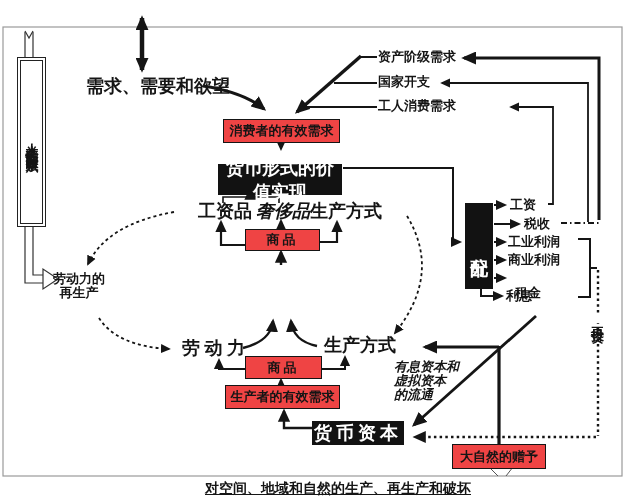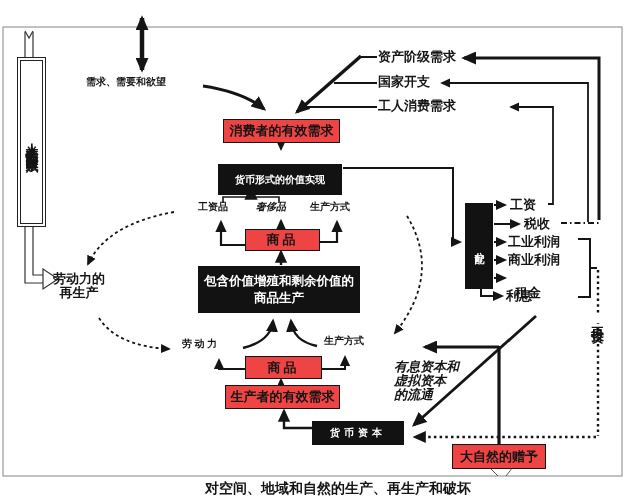--- a/index.html
+++ b/index.html
@@ -1,21 +1,21 @@
 <!DOCTYPE html>
 <html><head>
 <meta charset="utf-8">
 <style>
   html,body{margin:0;padding:0;background:#f4f4f4;}
   #stage{position:relative;width:630px;height:500px;background:#ffffff;overflow:hidden;
          font-family:"Liberation Serif","DejaVu Serif",serif;color:#151515;}
   svg.wires{position:absolute;left:0;top:0;z-index:1;}
   .lbl{position:absolute;z-index:2;white-space:nowrap;font-weight:600;line-height:1.08;}
   .sm{font-size:13px;}
-  .md{font-size:10px;}
+  .md{font-size:18px;}
   .boxw{position:absolute;z-index:2;display:flex;align-items:center;justify-content:center;
         background:#ef4444;border:1.5px solid #151515;font-weight:600;}
   .boxb{position:absolute;z-index:2;display:flex;align-items:center;justify-content:center;
         background:#121212;color:#fff;font-weight:600;text-align:center;}
   .vert{writing-mode:vertical-rl;text-orientation:upright;letter-spacing:2px;}
   .caption{position:absolute;z-index:2;width:340px;text-align:center;font-size:14px;font-weight:700;}
   .center{text-align:center;}
 </style>
 </head>
 <body>
@@ -84,45 +84,41 @@
     <g stroke="#333" fill="none" stroke-width="1.2">
       <path d="M25,57 V32 M33,57 V32"></path>
       <path d="M25,31 L29,38 L33,31"></path>
       <path d="M25,226 V283 H43 M33,226 V275 H43"></path>
       <polygon points="43,269 43,289 58,279" fill="#ffffff"></polygon>
     </g>
 
     <path d="M489,467 L498,476 M513,467 L506,476" stroke="#555" stroke-width="1" fill="none"></path>
   </svg>
 
-  <div class="caption" style="left:168px;top:480px;">对空间、地域和自然的生产、再生产和破坏</div>
+  <div class="caption" style="left:168px;top:480px;text-decoration:underline;">对空间、地域和自然的生产、再生产和破坏</div>
 
   <div style="position:absolute;left:17px;top:57px;width:27px;height:168px;border:1px solid #222;z-index:2;background:#fff;">
     <div class="vert" style="position:absolute;left:2px;top:2px;right:2px;bottom:2px;border:1px solid #222;
          display:flex;align-items:center;justify-content:center;font-size:13px;font-weight:700;">人类本性的自然禀赋</div>
   </div>
 
   <div class="lbl md" style="left:86px;top:77px;">需求、需要和欲望</div>
   <div class="lbl sm" style="left:378px;top:50px;">资产阶级需求</div>
   <div class="lbl sm" style="left:378px;top:75px;">国家开支</div>
   <div class="lbl sm" style="left:378px;top:99px;">工人消费需求</div>
 
   <div class="boxw sm" style="left:223px;top:119px;width:115px;height:22px;">消费者的有效需求</div>
   <div class="boxb md" style="left:218px;top:164px;width:124px;height:31px;">货币形式的价值实现</div>
 
   <div class="lbl md" style="left:198px;top:202px;text-align:center;">工资品</div>
   <div class="lbl md" style="left:256px;top:202px;font-style:italic;">奢侈品</div>
   <div class="lbl md" style="left:310px;top:202px;">生产方式</div>
 
   <div class="boxw sm" style="left:245px;top:229px;width:73px;height:20px;letter-spacing:3px;">商品</div>
 
-  <div class="boxb" style="left:198px;top:266px;width:162px;height:47px;font-size:12.5px;flex-direction:column;">
-    <span>包含价值增殖和剩余价值的</span>
-    <span>商品生产</span>
-  </div>
 
   <div class="lbl sm center" style="left:48px;top:272px;width:62px;white-space:normal;">
     <span>劳动力的</span><br>
     <span>再生产</span>
   </div>
 
   <div class="lbl md" style="left:182px;top:339px;">劳 动 力</div>
   <div class="lbl md" style="left:324px;top:336px;">生产方式</div>
 
   <div class="boxw sm" style="left:245px;top:356px;width:75px;height:21px;letter-spacing:3px;">商品</div>

